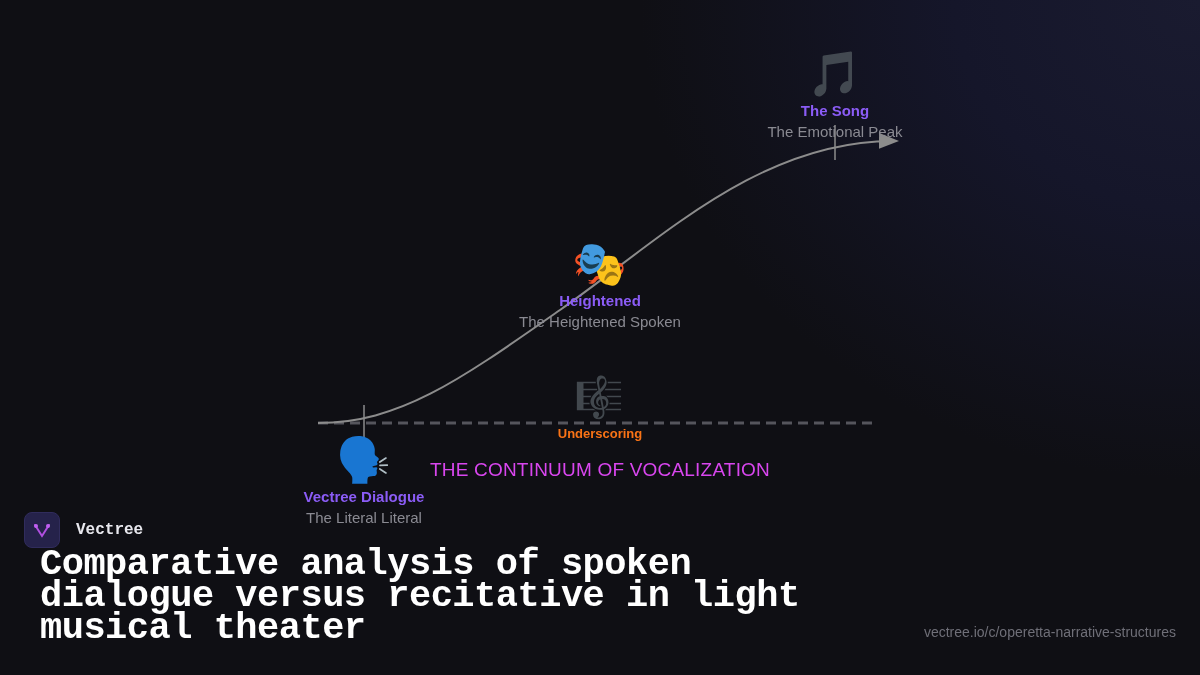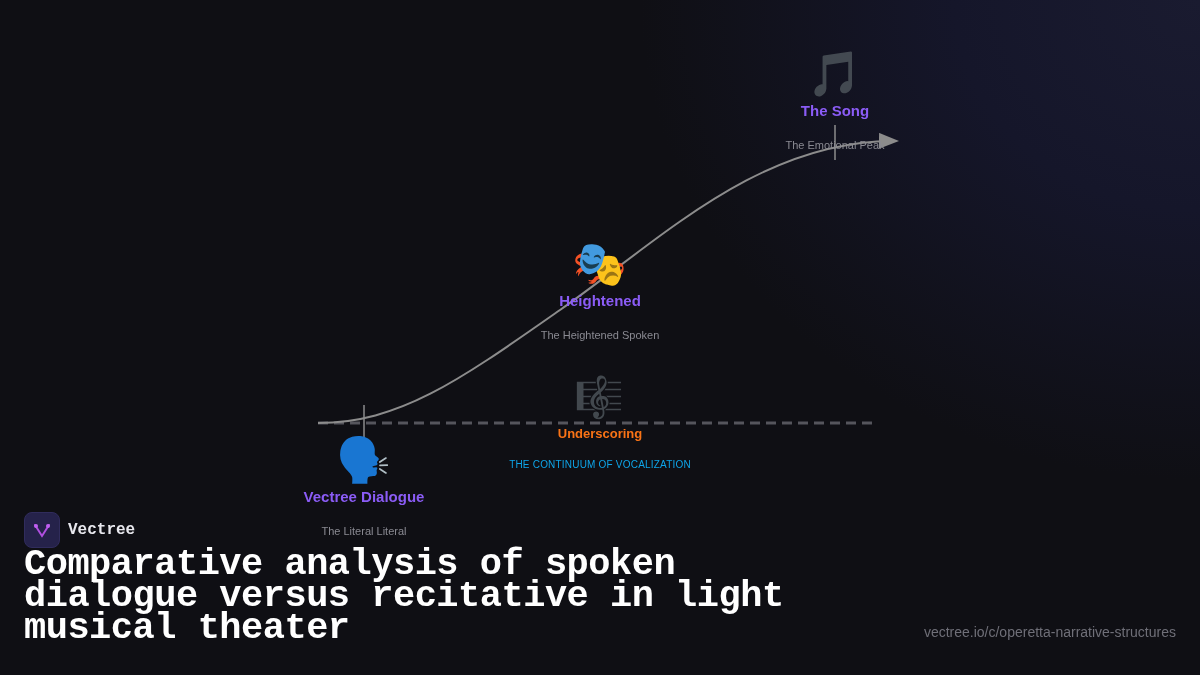--- a/index.html
+++ b/index.html
@@ -9,29 +9,29 @@
     font-family: "Liberation Sans", sans-serif;
   }
   .bg-glow {
     position: absolute; inset: 0;
     background: radial-gradient(ellipse 700px 600px at 1200px 0px, #1a1b30 0%, #15162a 35%, rgba(15,15,20,0) 80%);
   }
   svg.diagram { position: absolute; left: 0; top: 0; }
   .node { position: absolute; text-align: center; transform: translateX(-50%); }
   .node .icon { font-size: 44px; line-height: 48px; display: block; }
   .node .title { display: block; font-weight: bold; font-size: 15px; color: #8b5cf6; margin-top: 4px; }
-  .node .sub { display: block; font-size: 11px; color: #8a8a92; margin-top: 20px; white-space: nowrap; }
+  .node .sub { display: block; font-size: 15px; color: #8a8a92; margin-top: 4px; white-space: nowrap; }
   .icon-muted { filter: grayscale(1) brightness(0.75) sepia(0.4) hue-rotate(160deg); opacity: 0.8; }
   .under-label { position: absolute; font-weight: bold; font-size: 13px; color: #f97316; transform: translateX(-50%); }
-  .axis-caption { position: absolute; font-size: 10px; color: #0ea5e9; transform: translateX(-50%); letter-spacing: 0.2px; }
-  .brand { position: absolute; left: 24px; top: 512px; display: flex; align-items: center; gap: 8px; }
+  .axis-caption { position: absolute; font-size: 19px; color: #d946ef; transform: translateX(-50%); letter-spacing: 0.2px; }
+  .brand { position: absolute; left: 24px; top: 512px; display: flex; align-items: center; gap: 16px; }
   .brand-logo { width: 34px; height: 34px; border-radius: 8px; background: #25224a; border: 1px solid #302c5c; display: flex; align-items: center; justify-content: center; }
   .brand-name { font-family: "Liberation Mono", monospace; font-weight: bold; font-size: 16px; color: #e8e8ee; }
   .headline {
-    position: absolute; left: 24px; top: 548px; width: 800px; margin: 0;
+    position: absolute; left: 40px; top: 548px; width: 800px; margin: 0;
     font-family: "Liberation Mono", monospace; font-weight: bold; font-size: 37px; line-height: 32px;
     color: #ffffff; letter-spacing: -0.5px;
   }
   .url { position: absolute; right: 24px; top: 624px; font-family: Liberation Sans, sans-serif; font-size: 14px; color: #6f6f78; }
 </style>
 </head>
 <body>
 
 <div class="bg-glow"></div>
 

